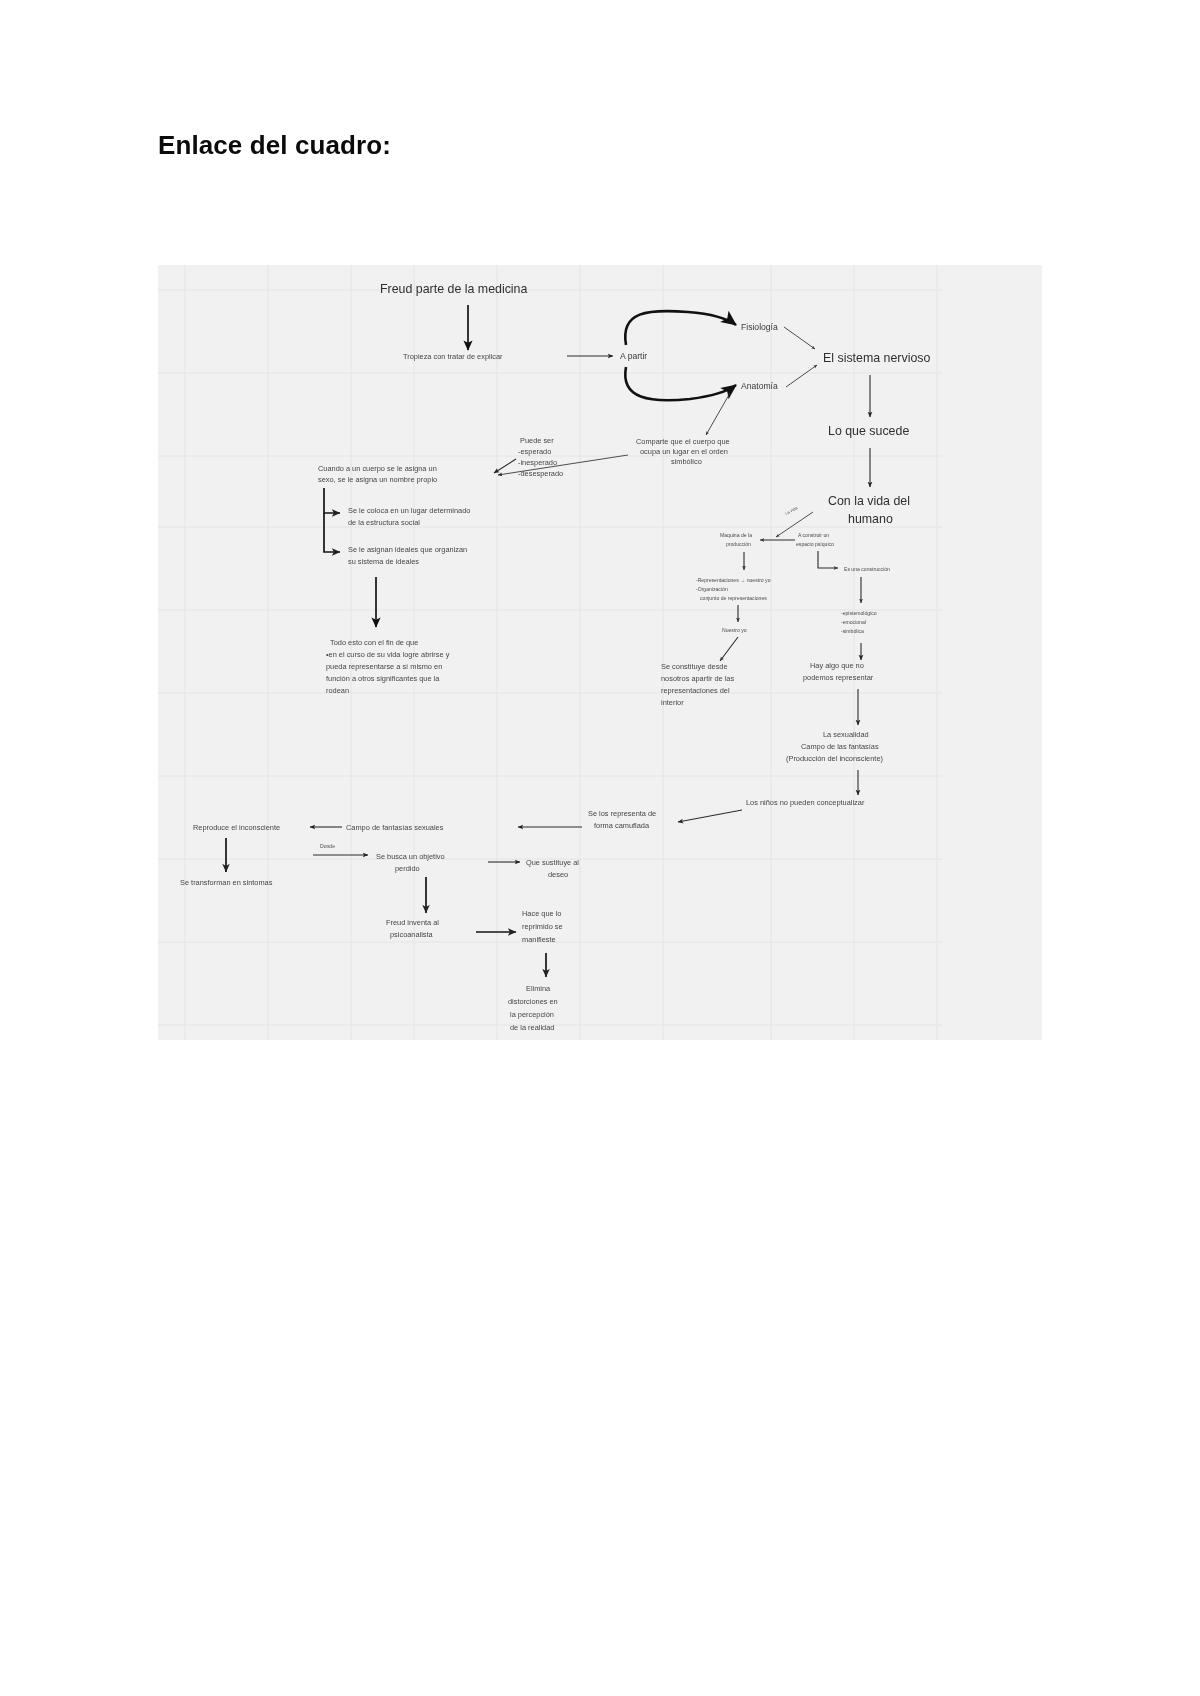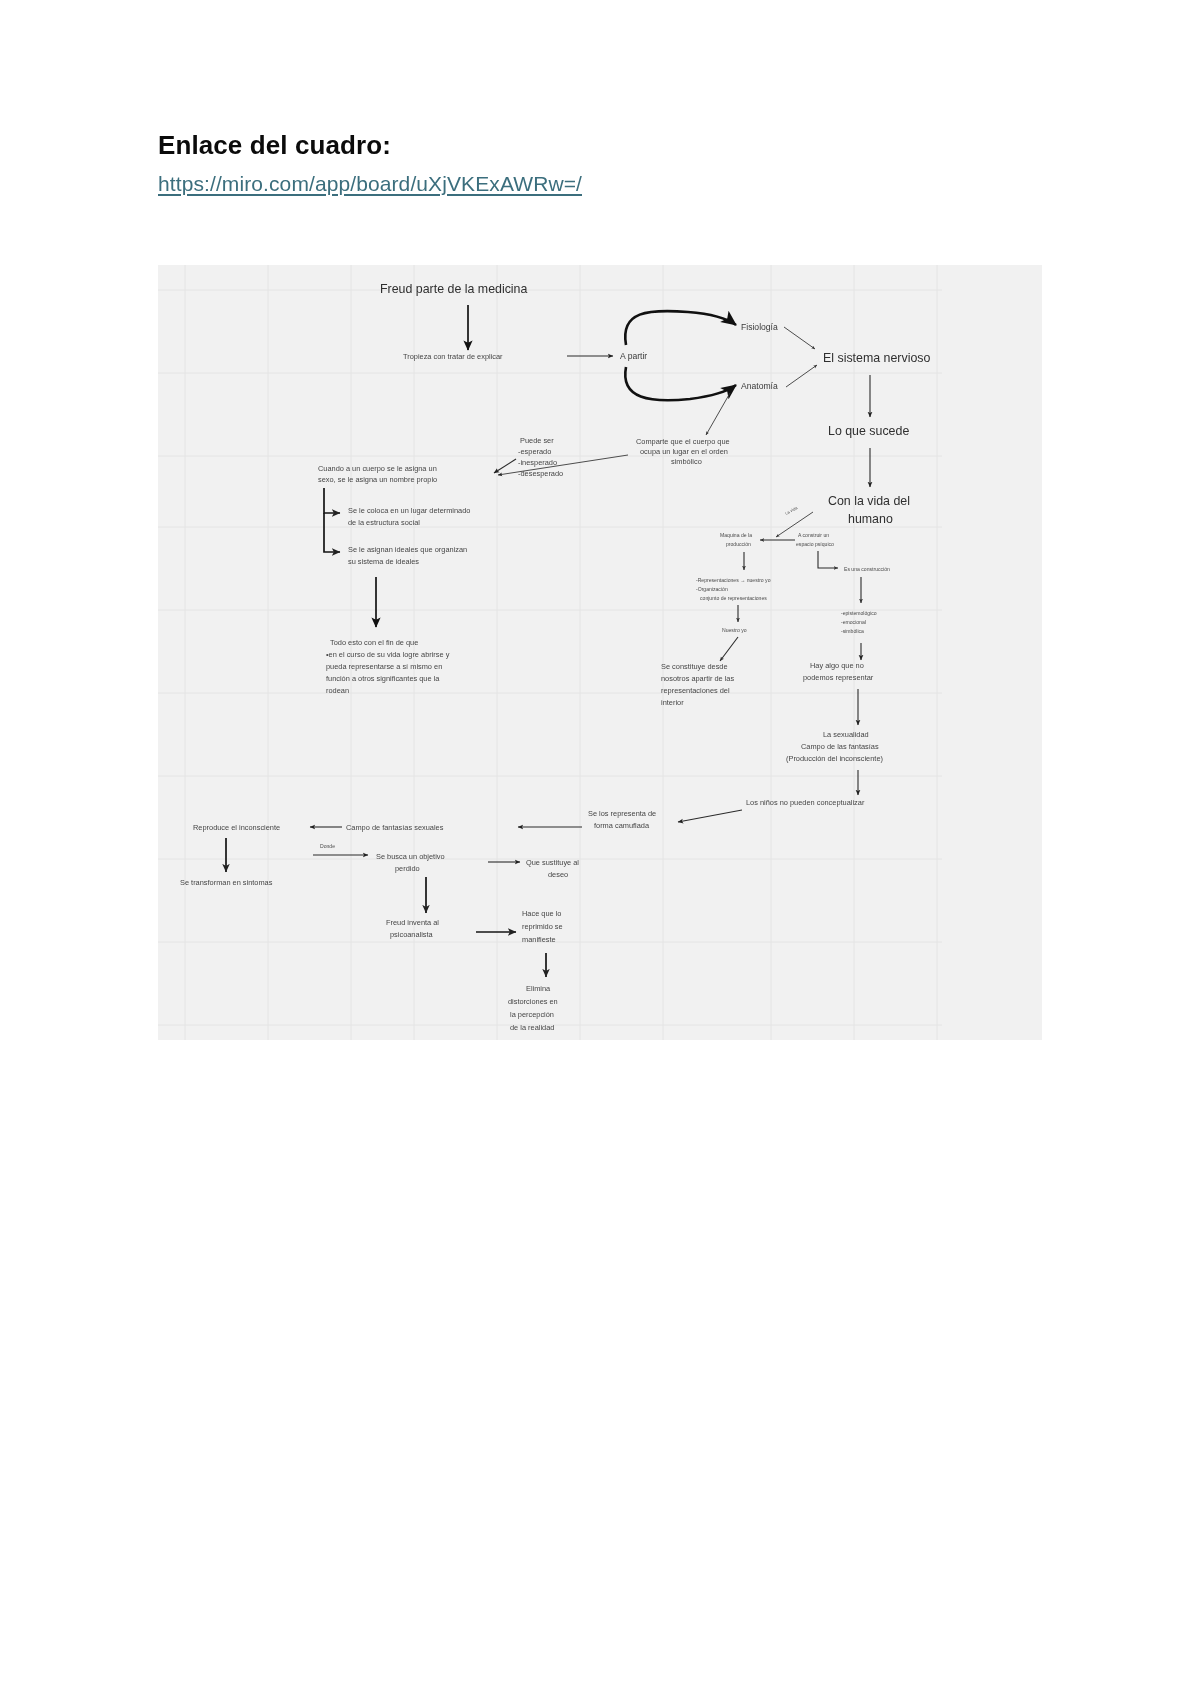--- a/index.html
+++ b/index.html
@@ -43,21 +43,20 @@
   .arw-thick{stroke:#111;fill:none;stroke-width:2.6;}
   .arw-hair{stroke:#3a3a3a;fill:none;stroke-width:.9;}
 </style>
 </head>
 <body>
 
 <div class="page">
 
   <div class="heading">Enlace del cuadro:</div>
 
-  <a class="link">https://miro.com/app/board/uXjVKExAWRw=/</a>
 
   <div class="board">
     <svg width="784" height="775" viewBox="0 0 784 775" xmlns="http://www.w3.org/2000/svg">
       <defs>
         <marker id="ah" markerWidth="7" markerHeight="7" refX="5.6" refY="3" orient="auto">
           <path d="M0,0.3 L6,3 L0,5.7 L1.4,3 Z" fill="#111"></path>
         </marker>
         <marker id="ahs" markerWidth="6" markerHeight="6" refX="4.8" refY="2.5" orient="auto">
           <path d="M0,0.3 L5,2.5 L0,4.7 L1.2,2.5 Z" fill="#222"></path>
         </marker>

